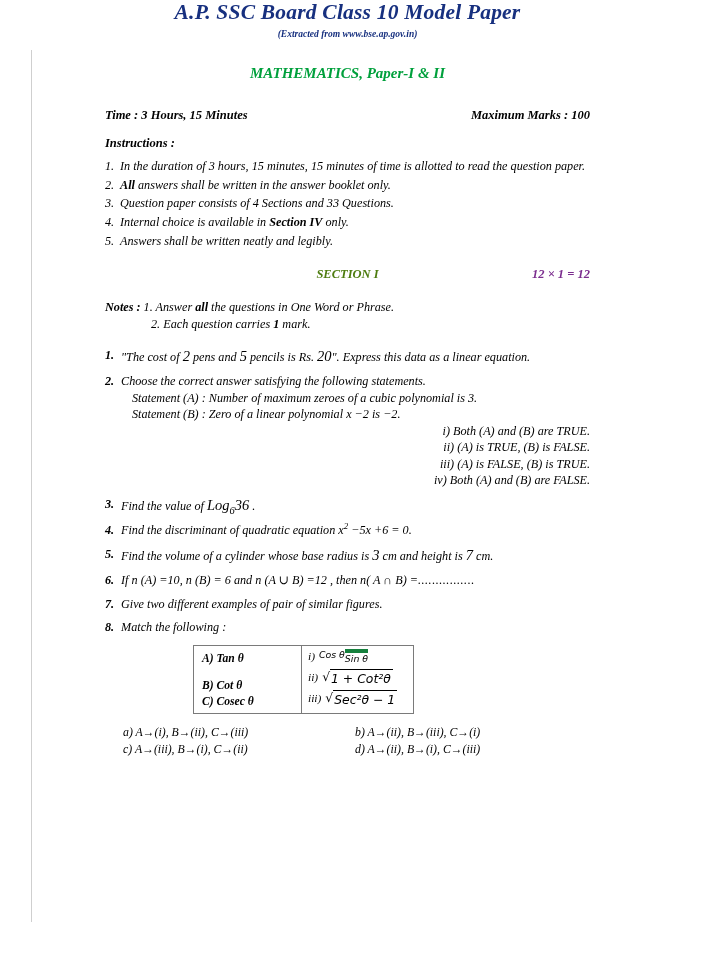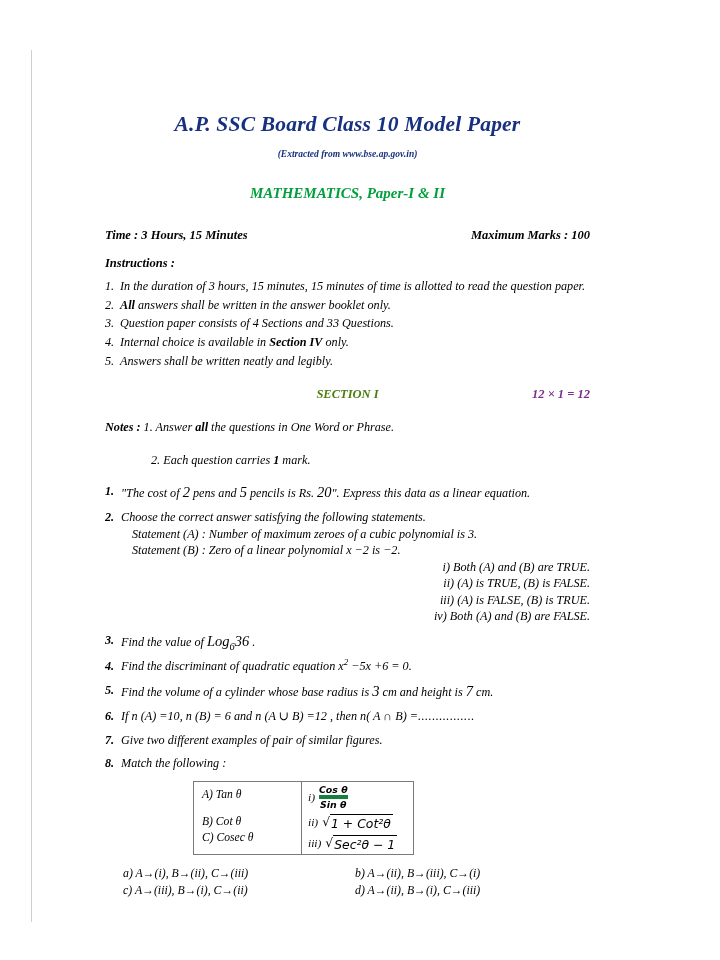--- a/index.html
+++ b/index.html
@@ -31,22 +31,21 @@
     left: 0;
     top: 0;
     width: 720px;
     height: 960px;
     box-sizing: border-box;
     padding: 0 130px 0 105px;
   }
 
   
   .doc-title {
-    margin: 12px;
-    padding-top: 100px;
+    margin: 0;
     text-align: center;
     font-size: 21.5px;
     font-weight: bold;
     font-style: italic;
     color: #17307f;
     letter-spacing: .2px;
     white-space: nowrap;
   }
   .doc-subtitle {
     margin: 4px 0 0 0;
@@ -128,21 +127,21 @@
   }
 
   
   .notes {
     margin-top: 15px;
     font-size: 12.2px;
     font-style: italic;
     line-height: 1.38;
   }
   .notes .notes-label { font-weight: bold; }
-  .notes .note-2 { padding-left: 46px; display: block; margin-top: 16px; }
+  .notes .note-2 { padding-left: 46px; display: block; }
   .notes b { font-weight: bold; }
 
   
   .questions {
     margin-top: 14px;
     font-size: 12.2px;
     font-style: italic;
   }
   .q {
     position: relative;
@@ -174,21 +173,21 @@
     margin: 9px 0 0 88px;
     border-collapse: collapse;
     width: 218px;
     table-layout: fixed;
   }
   .match-table td {
     border: 1px solid #7a7a7a;
     padding: 0;
     vertical-align: top;
   }
-  .match-table td.left-col  { width: 107px; }
+  .match-table td.left-col  { width: 107px; font-weight: bold; }
   .match-table td.right-col { width: 111px; }
 
   .cell-pad {
     padding: 4px 0 4px 8px;
     font-size: 11.6px;
     font-style: italic;
   }
   .left-col .row-a { padding: 6px 0 14px 8px; }
   .left-col .row-b { padding: 0 0 3px 8px; }
   .left-col .row-c { padding: 0 0 5px 8px; }
@@ -203,26 +202,24 @@
     align-items: center;
     padding: 2px 0 2px 6px;
     font-size: 11.4px;
     font-style: italic;
     min-height: 17px;
   }
   .right-row .rn { margin-right: 4px; }
 
   .frac {
     display: inline-flex;
-    flex-direction: column;
     text-align: center;
     font-size: 9.4px;
     line-height: 1.18;
     vertical-align: middle;
-    font-weight: bold;
   }
   .frac .den { border-top: 4px solid #15803d; padding-top: 0px; }
 
   .radical {
     display: inline-flex;
     align-items: stretch;
     font-size: 12.4px;
   }
   .radical .sign { margin-right: 0px; }
   .radical .body {

